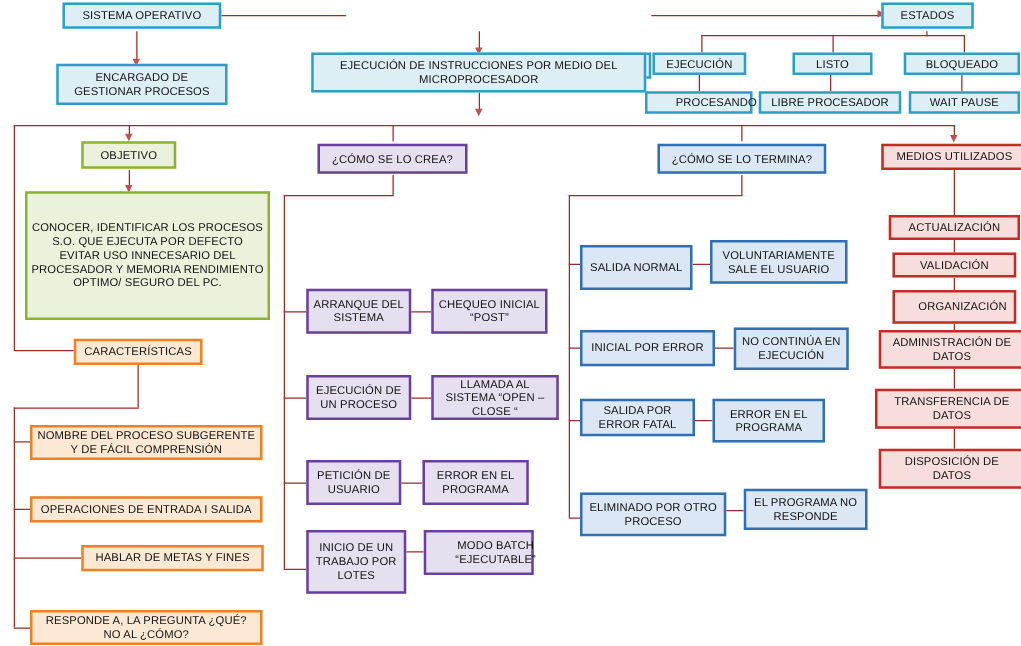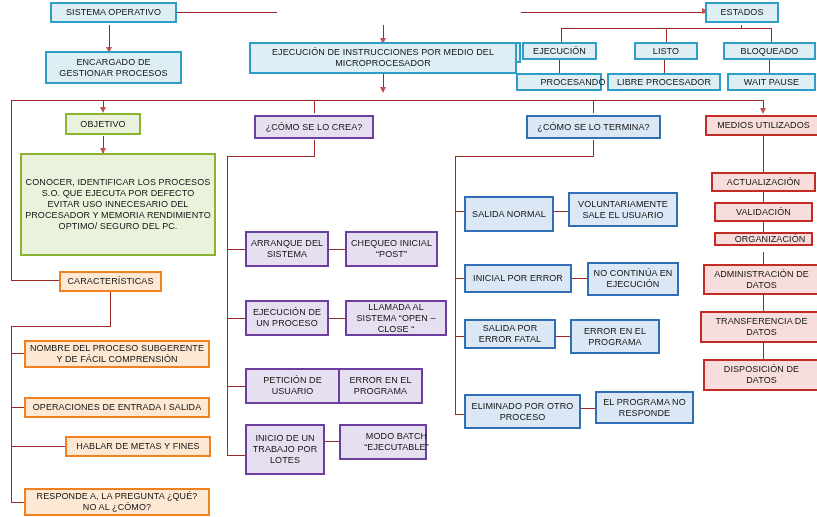--- a/index.html
+++ b/index.html
@@ -187,21 +187,21 @@
   </div>
   <div class="node purple" style="left:345px;top:231px;width:93px;height:36px;">
     <span>CHEQUEO INICIAL “POST”</span>
   </div>
   <div class="node purple" style="left:245px;top:300px;width:84px;height:36px;">
     <span>EJECUCIÓN DE UN PROCESO</span>
   </div>
   <div class="node purple" style="left:345px;top:300px;width:102px;height:36px;">
     <span>LLAMADA AL SISTEMA “OPEN – CLOSE “</span>
   </div>
-  <div class="node purple" style="left:245px;top:368px;width:95px;height:36px;">
+  <div class="node purple" style="left:245px;top:368px;width:76px;height:36px;">
     <span>PETICIÓN DE USUARIO</span>
   </div>
   <div class="node purple" style="left:338px;top:368px;width:85px;height:36px;">
     <span>ERROR EN EL PROGRAMA</span>
   </div>
   <div class="node purple" style="left:245px;top:424px;width:80px;height:51px;">
     <span>INICIO DE UN TRABAJO POR LOTES</span>
   </div>
   <div class="node purple" style="left:339px;top:424px;width:88px;height:36px;padding-left:30px;">
     <span>MODO BATCH “EJECUTABLE”</span>
@@ -237,21 +237,21 @@
 
   <div class="node red" style="left:705px;top:115px;width:117px;height:21px;">
     <span>MEDIOS UTILIZADOS</span>
   </div>
   <div class="node red" style="left:711px;top:172px;width:105px;height:20px;">
     <span>ACTUALIZACIÓN</span>
   </div>
   <div class="node red" style="left:714px;top:202px;width:99px;height:20px;">
     <span>VALIDACIÓN</span>
   </div>
-  <div class="node red" style="left:714px;top:232px;width:99px;height:14px;padding-left:16px;">
+  <div class="node red" style="left:714px;top:232px;width:99px;height:27px;padding-left:16px;">
     <span>ORGANIZACIÓN</span>
   </div>
   <div class="node red" style="left:703px;top:264px;width:117px;height:31px;">
     <span>ADMINISTRACIÓN DE DATOS</span>
   </div>
   <div class="node red" style="left:700px;top:311px;width:123px;height:32px;">
     <span>TRANSFERENCIA DE DATOS</span>
   </div>
   <div class="node red" style="left:703px;top:359px;width:117px;height:32px;">
     <span>DISPOSICIÓN DE DATOS</span>

